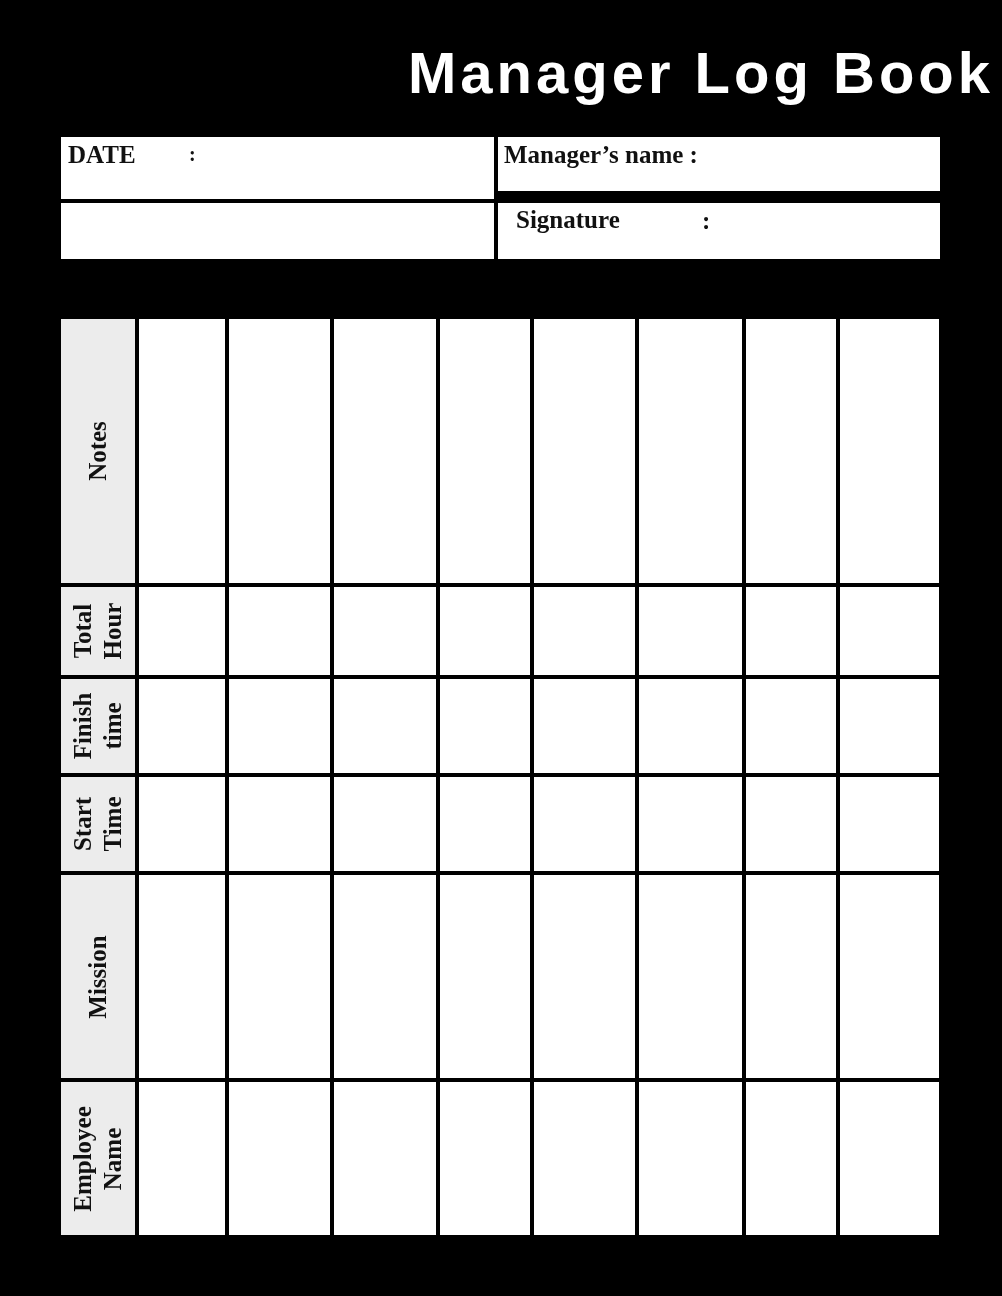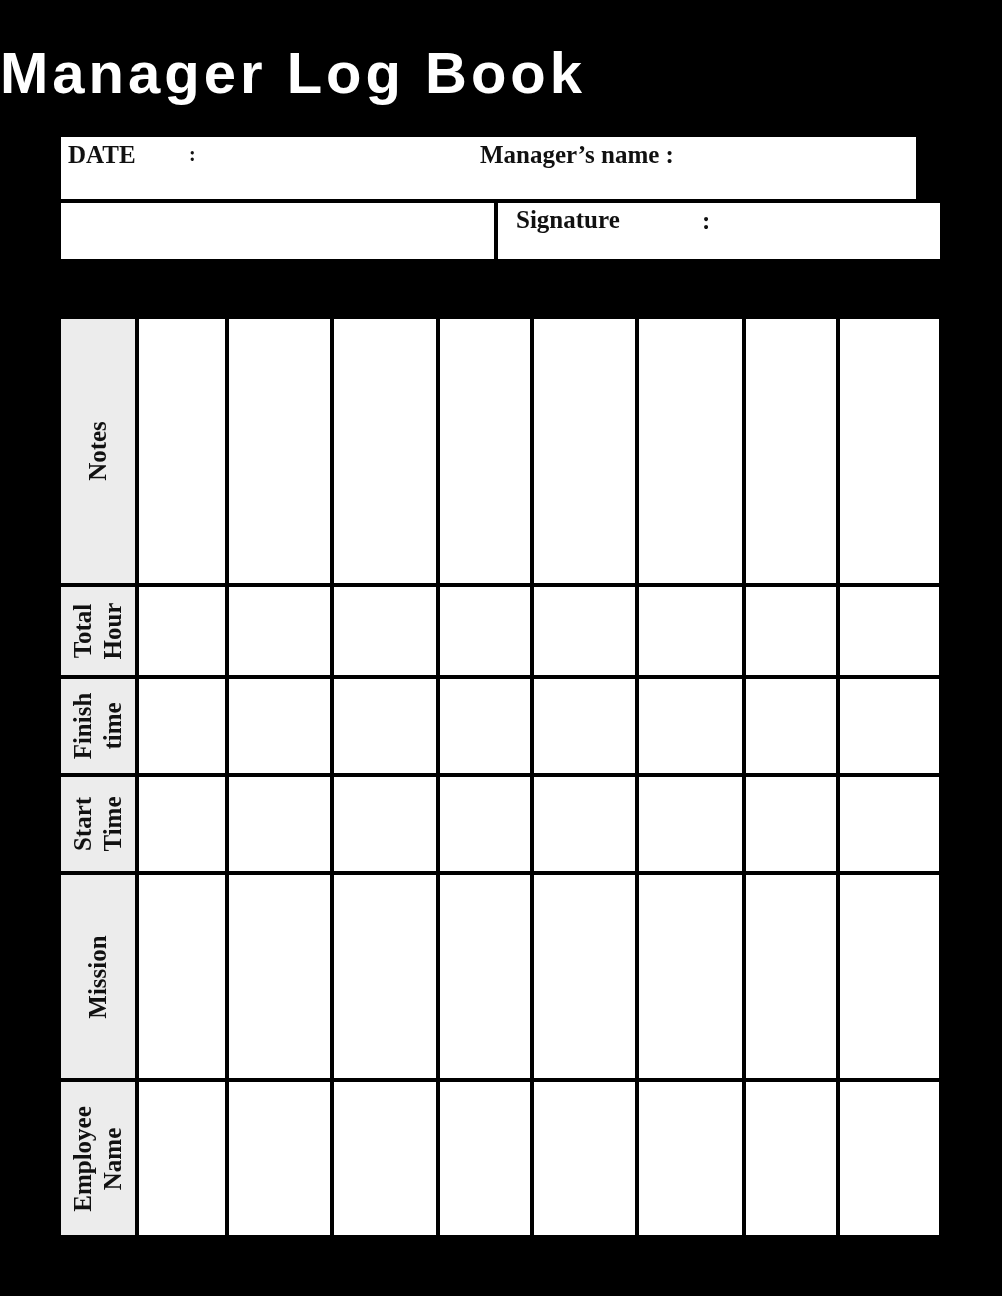--- a/index.html
+++ b/index.html
@@ -1,36 +1,36 @@
 <!DOCTYPE html>
 <html><head>
 <meta charset="utf-8">
 <style>
   html, body { margin:0; padding:0; }
   body { width:1002px; height:1296px; background:#000; position:relative; overflow:hidden; font-family:"Liberation Serif", serif; }
-  .title { position:absolute; left:0; top:38px; width:994px; text-align:left; color:#fff; font-family:"Liberation Sans", sans-serif; font-weight:bold; font-size:58px; letter-spacing:4px; line-height:70px; }
+  .title { position:absolute; left:0; top:38px; width:994px; text-align:right; color:#fff; font-family:"Liberation Sans", sans-serif; font-weight:bold; font-size:58px; letter-spacing:4px; line-height:70px; }
   .hdr { position:absolute; left:58px; top:134px; width:885px; height:128px; background:#000; }
   .hcell { position:absolute; background:#fff; }
   .hlabel { position:absolute; font-weight:bold; font-size:25px; color:#111; white-space:pre; }
   .grid { position:absolute; left:58px; top:316px; width:885px; height:923px; background:#000; }
   .cell { position:absolute; background:#fff; }
   .lab { position:absolute; background:#ececec; overflow:hidden; }
   .vtxt { position:absolute; left:50%; top:50%; transform:translate(-50%,-50%) rotate(-90deg); font-weight:bold; font-size:25px; color:#111; text-align:center; line-height:30px; white-space:nowrap; }
 </style>
 </head>
 <body>
 
 <div class="title">Manager Log Book</div>
 
 <div class="hdr">
   <div class="hcell" style="left:3px;top:3px;width:433px;height:62px;">
     <span class="hlabel" style="left:7px;top:4px;">DATE</span>
     <span class="hlabel" style="left:128px;top:6px;font-size:20px;">:</span>
   </div>
-  <div class="hcell" style="left:416px;top:3px;width:442px;height:62px;">
+  <div class="hcell" style="left:440px;top:3px;width:442px;height:54px;">
     <span class="hlabel" style="left:6px;top:4px;">Manager’s name :</span>
   </div>
   <div class="hcell" style="left:3px;top:69px;width:433px;height:56px;"></div>
   <div class="hcell" style="left:440px;top:69px;width:442px;height:56px;">
     <span class="hlabel" style="left:18px;top:3px;">Signature</span>
     <span class="hlabel" style="left:204px;top:4px;">:</span>
   </div>
 </div>
 
 <div class="grid" id="grid">

